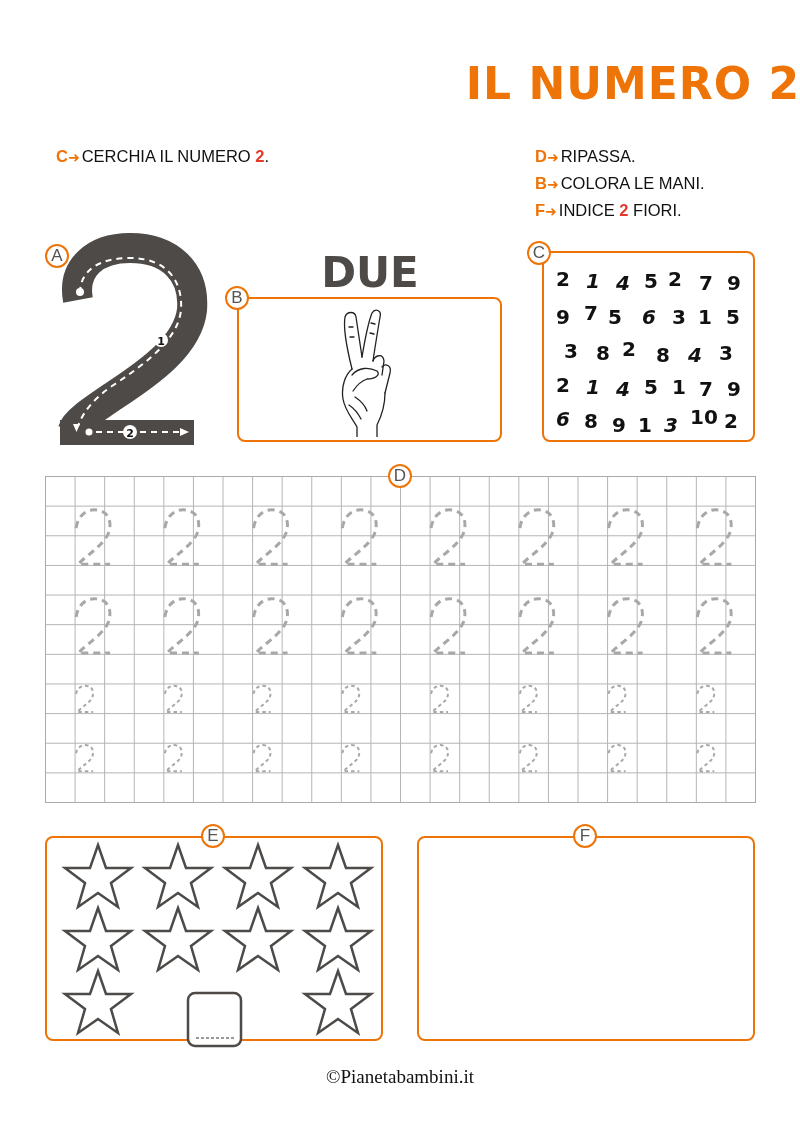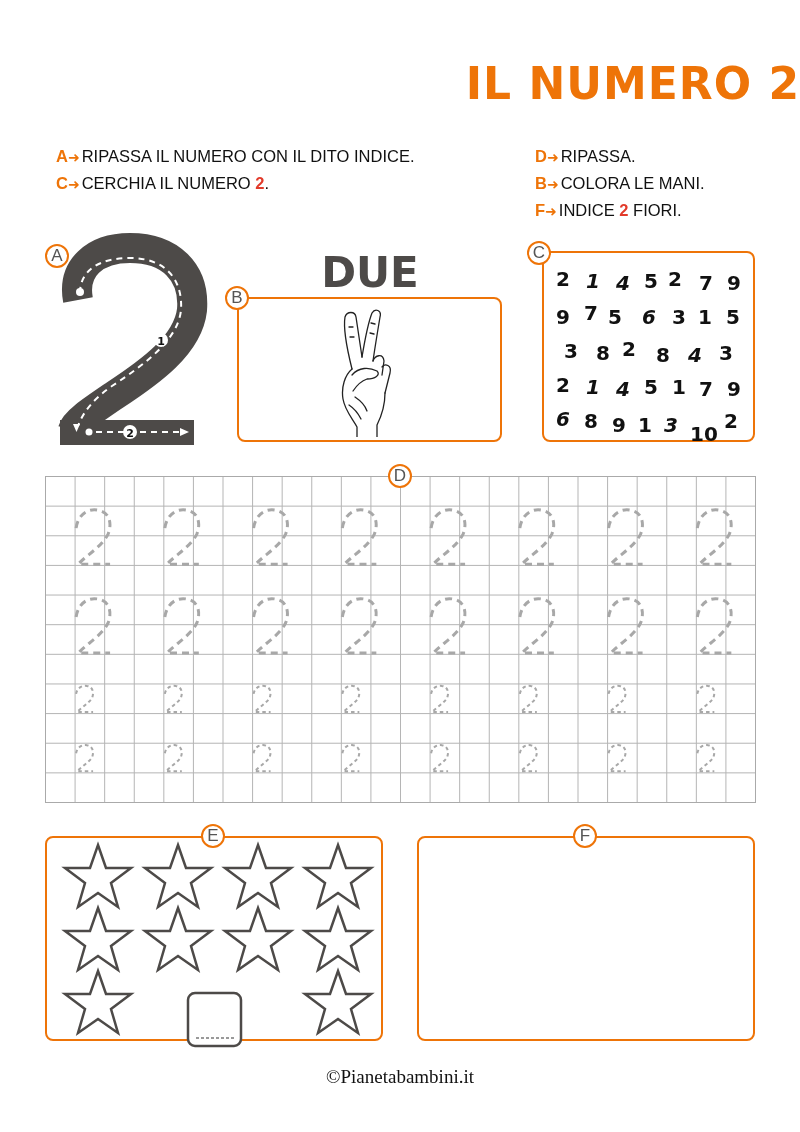--- a/index.html
+++ b/index.html
@@ -21,23 +21,20 @@
   .numgrid span { position:absolute; }
   .footer { left:0; width:800px; top:1066px; text-align:center; font-size:19px; color:#111;font-family:Liberation Serif, serif; }
 </style>
 </head>
 <body>
 
 <div class="abs title">IL NUMERO 2</div>
 
 <div class="abs instr" style="left:56px; top:143px;">
   <div>
-    <span class="letter">A</span><span class="arrow">➜</span><span>RIPASSA IL NUMERO CON IL DITO INDICE.</span>
-  </div>
-  <div>
     <span class="letter">C</span><span class="arrow">➜</span><span>CERCHIA IL NUMERO </span><span class="red">2</span><span>.</span>
   </div>
 </div>
 
 <div class="abs instr" style="left:535px; top:143px;">
   <div>
     <span class="letter">D</span><span class="arrow">➜</span><span>RIPASSA.</span>
   </div>
   <div>
     <span class="letter">B</span><span class="arrow">➜</span><span>COLORA LE MANI.</span>
@@ -116,21 +113,21 @@
     <span style="left:100px; top:122px;">5</span>
     <span style="left:128px; top:122px;">1</span>
     <span style="left:155px; top:124px;">7</span>
     <span style="left:183px; top:124px;">9</span>
 
     <span style="left:12px; top:154px; font-style:italic;">6</span>
     <span style="left:40px; top:156px;">8</span>
     <span style="left:68px; top:160px;">9</span>
     <span style="left:94px; top:160px;">1</span>
     <span style="left:120px; top:160px; font-style:italic;">3</span>
-    <span style="left:146px; top:169px;text-align:center;">10</span>
+    <span style="left:146px; top:152px;text-align:center;">10</span>
     <span style="left:180px; top:156px;">2</span>
   </div>
 </div>
 <div class="abs badge" style="left:527px; top:241px;">C</div>
 
 <svg class="abs" style="left:0; top:0;" width="800" height="820">
   <defs>
     <g id="big2">
       <path d="M0 20 C 2 6, 12 0, 22 2 C 34 4, 36 16, 32 26 C 26 38, 12 46, 2 56 L 34 56" fill="none" stroke="#a8a8a8" stroke-width="3" stroke-dasharray="7 5" stroke-linecap="butt"></path>
     </g>

